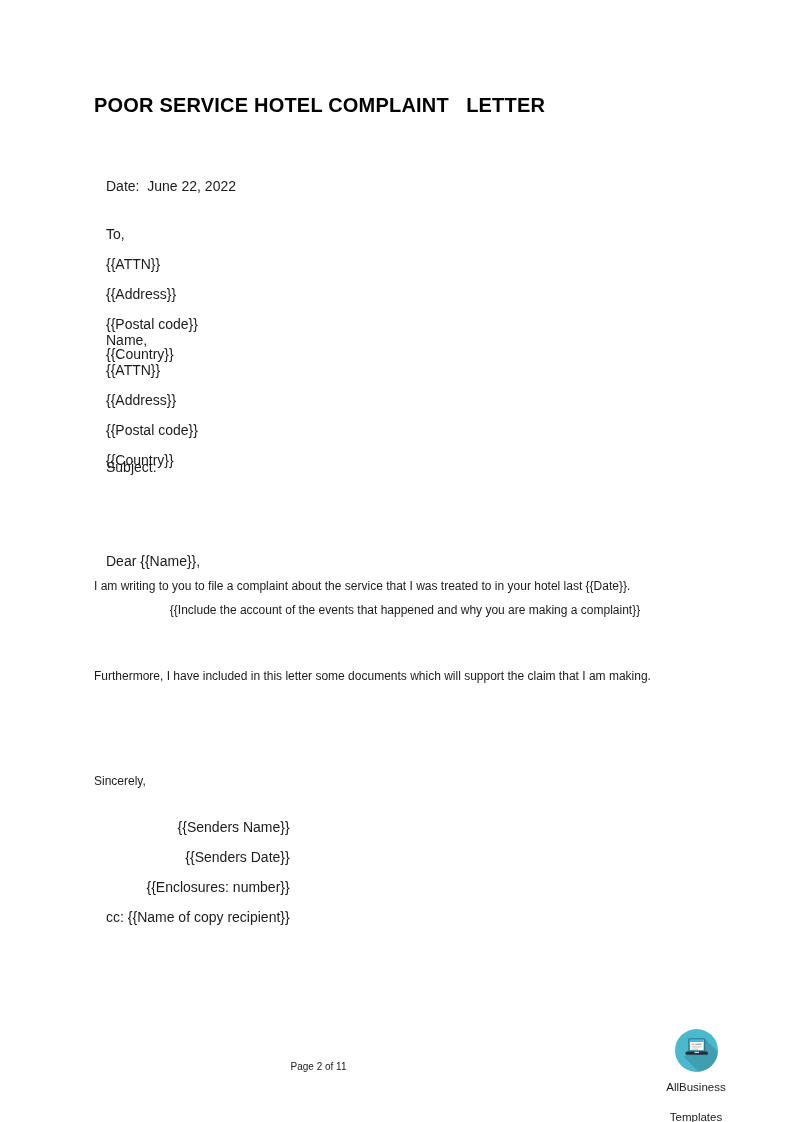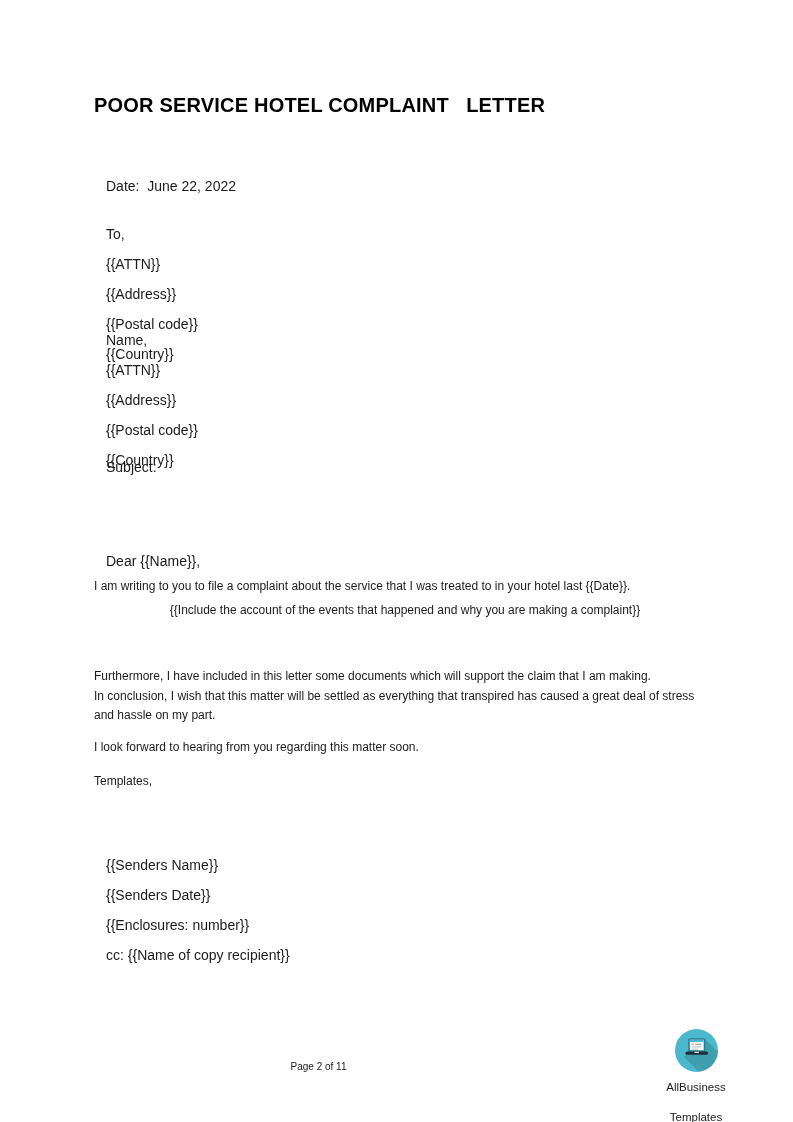--- a/index.html
+++ b/index.html
@@ -76,25 +76,23 @@
     <div class="t">{{Country}}</div>
   </div>
 
   <div class="abs t" style="top:446px;">Subject:</div>
 
   <div class="abs t" style="top:540px;">Dear {{Name}},</div>
 
   <p class="abs para" style="top:577px;">I am writing to you to file a complaint about the service that I was treated to in your hotel last {{Date}}.</p>
   <p class="abs para" style="top:601px;text-align:center;">{{Include the account of the events that happened and why you are making a complaint}}</p>
   <p class="abs para" style="top:635px;margin-top:32px;">Furthermore, I have included in this letter some documents which will support the claim that I am making.</p>
-  <p class="abs para" style="top:687px;">In conclusion, I wish that this matter will be settled as everything that transpired has caused a great deal of stress and hassle on my part.</p>
-  <p class="abs para" style="top:738px;">I look forward to hearing from you regarding this matter soon.</p>
-  <p class="abs para" style="top:772px;">Templates,</p>
+  <p class="abs para" style="top:772px;">Sincerely,</p>
 
-  <div class="abs" style="top:844px;">
+  <div class="abs" style="top:806px;text-align:right;">
     <div class="t">{{Senders Name}}</div>
     <div class="t">{{Senders Date}}</div>
     <div class="t">{{Enclosures: number}}</div>
     <div class="t">cc: {{Name of copy recipient}}</div>
   </div>
 
   <div class="footer-page">Page 2 of 11</div>
 
   <div class="brand">
     <svg width="43" height="43" viewBox="0 0 43 43">

